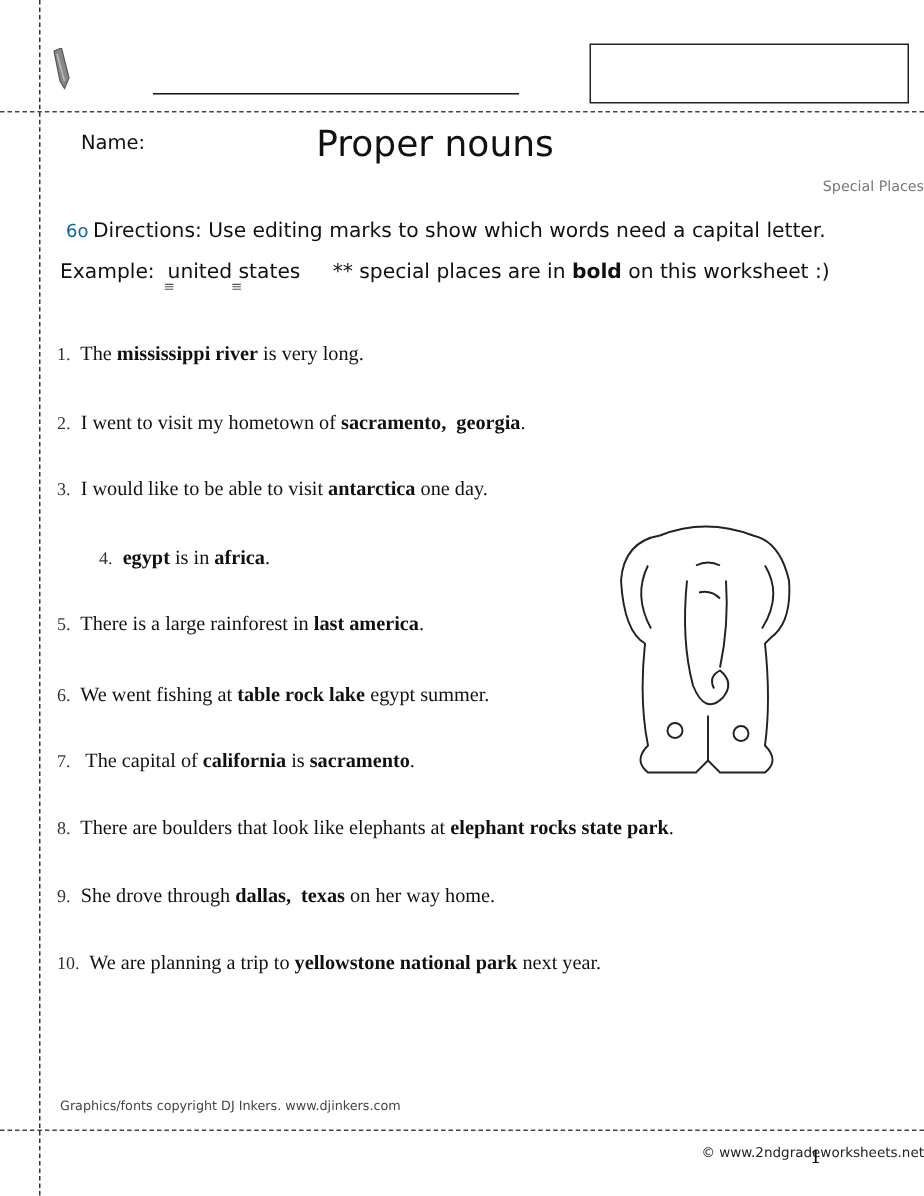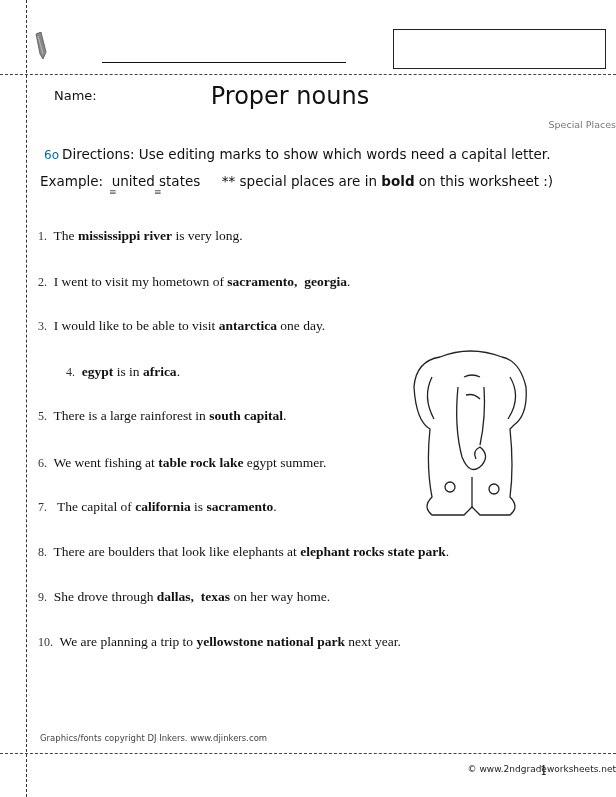--- a/index.html
+++ b/index.html
@@ -54,21 +54,21 @@
 
 <div class="example"><span>Example:</span>  <span>united states</span>     <span>** special places are in </span><b>bold</b><span> on this worksheet :)</span></div>
 <div class="mark" style="left:109px">≡</div>
 <div class="mark" style="left:154px">≡</div>
 
 <div id="questions">
     <div class="q" style="top: 228px; left: 38px;"><span class="num">1.</span>  <span>The </span><b>mississippi river</b><span> is very long.</span></div>
     <div class="q" style="top: 274px; left: 38px;"><span class="num">2.</span>  <span>I went to visit my hometown of </span><b>sacramento,  georgia</b><span>.</span></div>
     <div class="q" style="top: 318px; left: 38px;"><span class="num">3.</span>  <span>I would like to be able to visit </span><b>antarctica</b><span> one day.</span></div>
     <div class="q" style="top: 364px; left: 38px; margin-left: 28px;"><span class="num">4.</span>  <span></span><b>egypt</b><span> is in </span><b>africa</b><span>.</span></div>
-    <div class="q" style="top: 408px; left: 38px;"><span class="num">5.</span>  <span>There is a large rainforest in </span><b>south capital</b><span>.</span></div>
+    <div class="q" style="top: 408px; left: 38px;"><span class="num">5.</span>  <span>There is a large rainforest in </span><b>last america</b><span>.</span></div>
     <div class="q" style="top: 455px; left: 38px;"><span class="num">6.</span>  <span>We went fishing at </span><b>table rock lake</b><span> egypt summer.</span></div>
     <div class="q" style="top: 499px; left: 38px;"><span class="num">7.</span>  <span> The capital of </span><b>california</b><span> is </span><b>sacramento</b><span>.</span></div>
     <div class="q" style="top: 544px; left: 38px;"><span class="num">8.</span>  <span>There are boulders that look like elephants at </span><b>elephant rocks state park</b><span>.</span></div>
     <div class="q" style="top: 589px; left: 38px;"><span class="num">9.</span>  <span>She drove through </span><b>dallas,  texas</b><span> on her way home.</span></div>
     <div class="q" style="top: 634px; left: 38px;"><span class="num">10.</span>  <span>We are planning a trip to </span><b>yellowstone national park</b><span> next year.</span></div>
   </div>
 
 <svg class="elephant" viewBox="0 0 122 170" fill="none" stroke="#222" stroke-width="1.3">
   <path d="M30,10 Q60,-2 92,10 Q110,14 116,40 Q118,68 104,78 L100,82 Q104,120 100,150 Q110,160 100,168 L70,168 L62,160 L54,168 L22,168 Q12,160 22,150 Q16,120 20,82 Q6,74 4,40 Q6,14 30,10 Z"></path>
   <path d="M22,30 Q12,50 24,72"></path>

